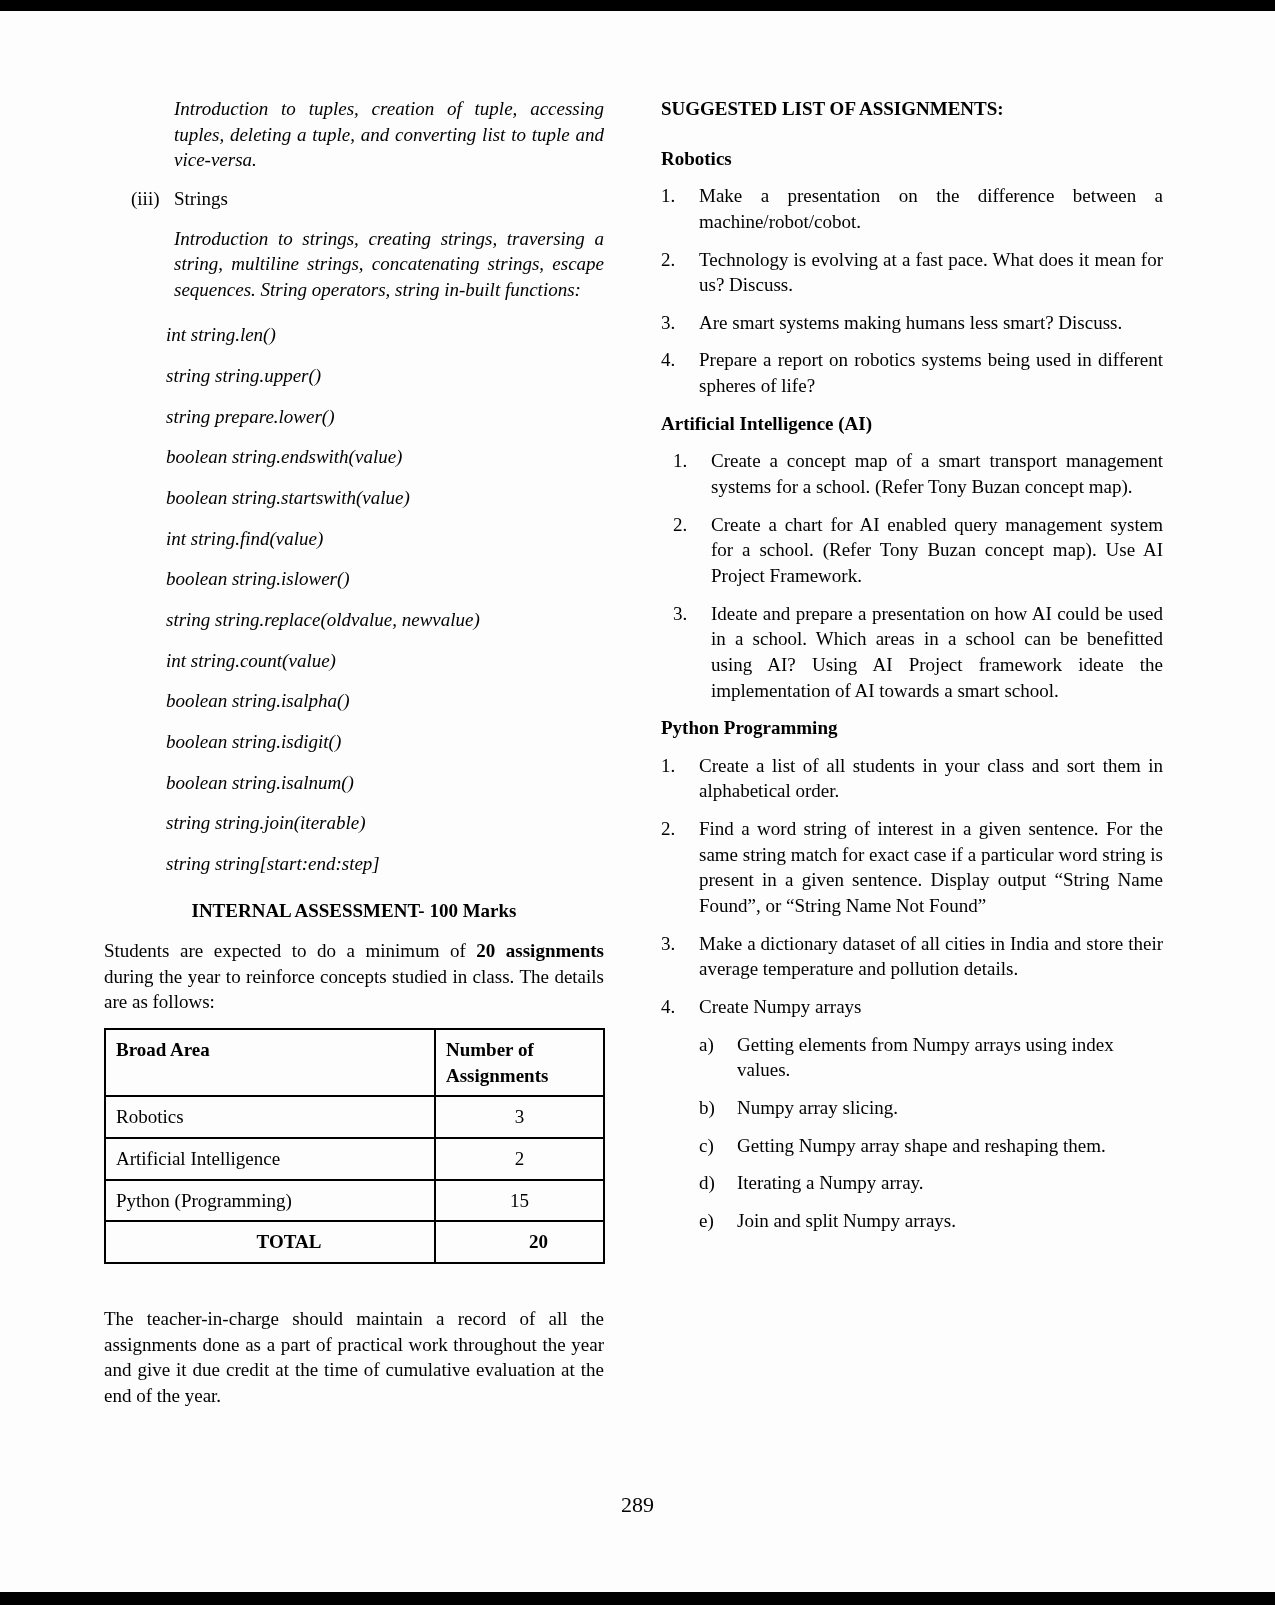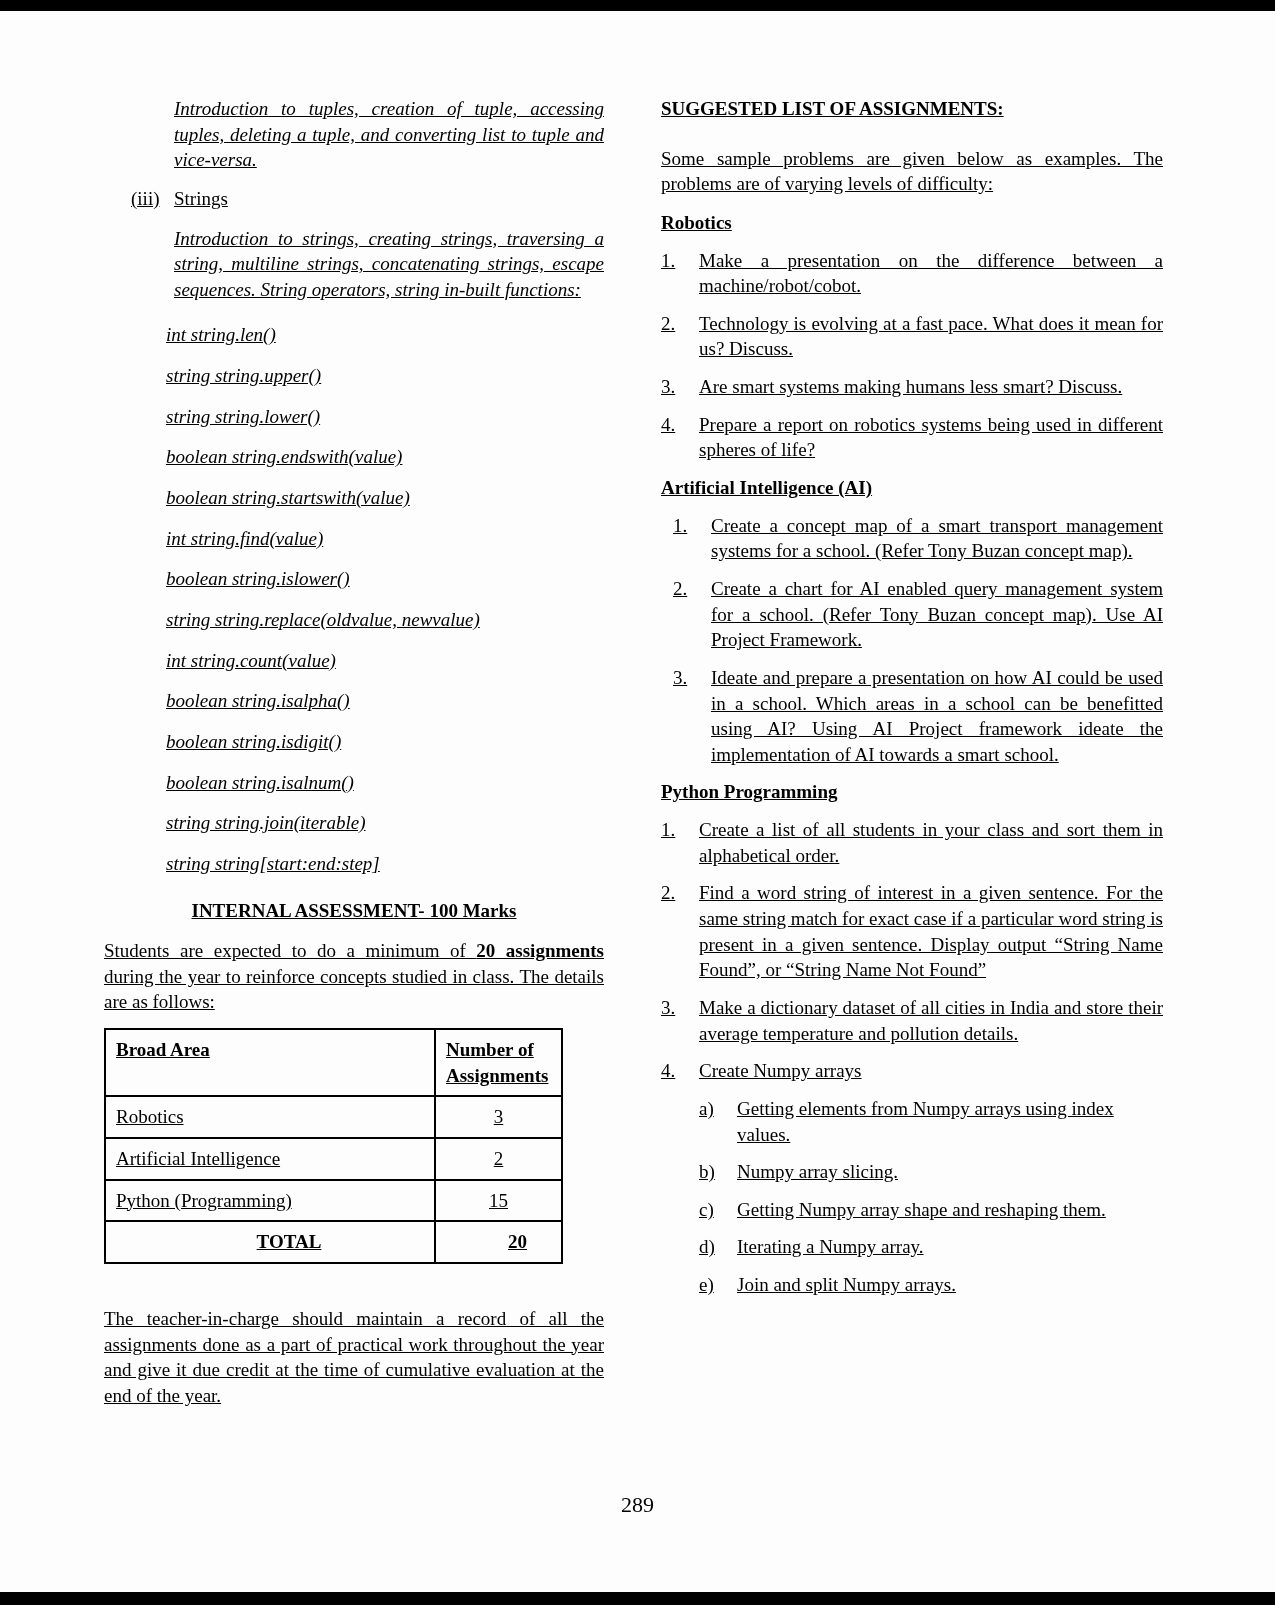--- a/index.html
+++ b/index.html
@@ -16,21 +16,20 @@
   .edge-bottom { position: absolute; bottom: 0; left: 0; width: 100%; height: 13px; background: #000; }
 
   .content {
     position: absolute;
     left: 104px; top: 96px;
     width: 1072px;
     display: flex;
     gap: 57px;
     font-size: 19px;
     line-height: 1.35;
-    text-decoration: underline;
   }
   .col-left  { width: 500px; }
   .col-right { width: 502px; }
 
   .just   { text-align: justify; }
   .italic { font-style: italic; }
   .indent { margin-left: 70px; }
   p { margin-bottom: 13px; }
 
   .li-row { display: flex; margin-bottom: 12px; }
@@ -45,21 +44,21 @@
 
   .center-heading {
     text-align: center;
     font-weight: bold;
     font-size: 19px;
     margin: 22px 0 14px 0;
   }
   .bold-line { font-weight: bold; margin: 4px 0 10px 0; }
 
   .assign-table {
-    width: 459px;
+    width: 501px;
     border-collapse: collapse;
     margin: 6px 0 42px 0;
     border-radius: 9px;
   }
   .assign-table th, .assign-table td {
     border: 2px solid #000;
     padding: 7px 10px;
     vertical-align: top;
     text-align: left;
   }
@@ -101,21 +100,21 @@
       </div>
 
       <p class="indent italic just">Introduction to strings, creating strings, traversing a string, multiline strings, concatenating strings, escape sequences. String operators, string in-built functions:</p>
 
       <div class="fn-list">
 
           <p class="fn-line italic">int string.len()</p>
 
           <p class="fn-line italic">string string.upper()</p>
 
-          <p class="fn-line italic">string string.lower()</p>
+          <p class="fn-line italic">string prepare.lower()</p>
 
           <p class="fn-line italic">boolean string.endswith(value)</p>
 
           <p class="fn-line italic">boolean string.startswith(value)</p>
 
           <p class="fn-line italic">int string.find(value)</p>
 
           <p class="fn-line italic">boolean string.islower()</p>
 
           <p class="fn-line italic">string string.replace(oldvalue, newvalue)</p>
@@ -170,21 +169,20 @@
         </tfoot>
       </table>
 
       <p class="just">The teacher-in-charge should maintain a record of all the assignments done as a part of practical work throughout the year and give it due credit at the time of cumulative evaluation at the end of the year.</p>
     </div>
 
     <div class="col-right">
 
       <h3 class="col-heading">SUGGESTED LIST OF ASSIGNMENTS:</h3>
 
-      <p class="just">Some sample problems are given below as examples. The problems are of varying levels of difficulty:</p>
 
       <h4 class="section-title">Robotics</h4>
       <div class="num-list">
 
           <div class="li-row">
             <span class="marker">1.</span>
             <span class="li-text just">Make a presentation on the difference between a machine/robot/cobot.</span>
           </div>
 
           <div class="li-row">

